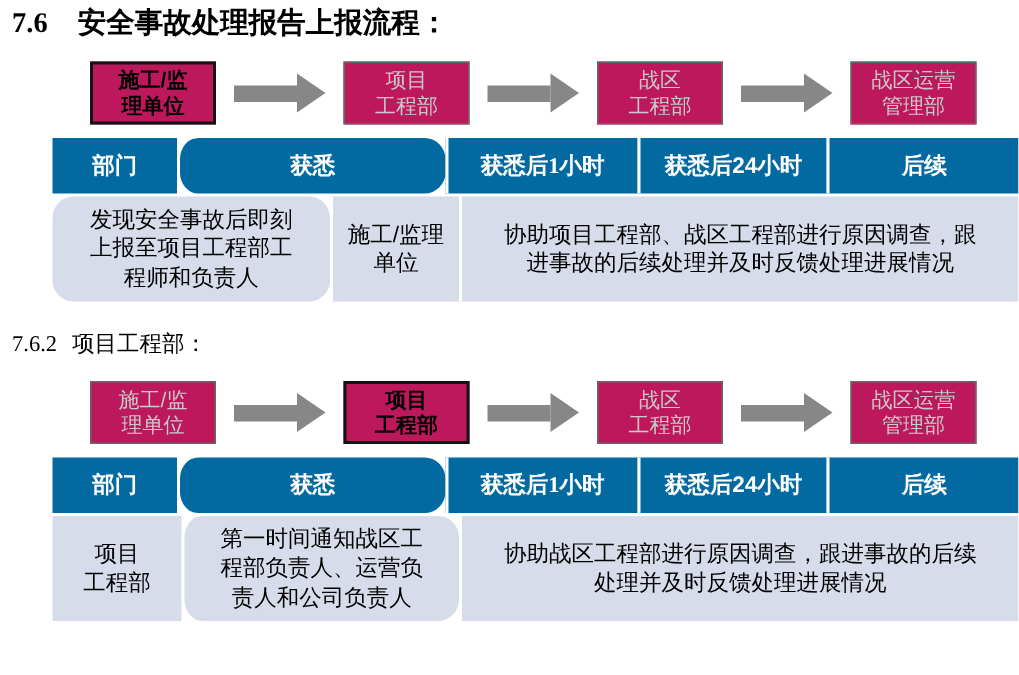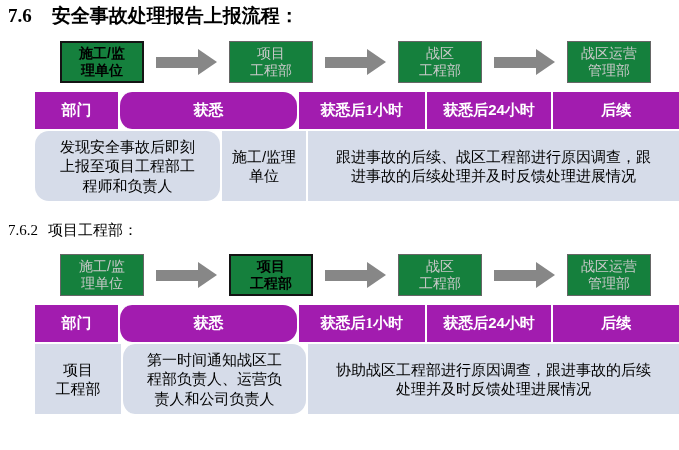--- a/index.html
+++ b/index.html
@@ -27,38 +27,38 @@
 
   
   .flow{
     display:flex;align-items:center;column-gap:12px;
     margin-left:52px;margin-top:15px;
   }
   .fbox{
     width:84px;min-height:42px;box-sizing:border-box;
     display:flex;align-items:center;justify-content:center;
     text-align:center;white-space:pre-line;
-    font-size:14px;line-height:1.25;background:#15803d;
+    font-size:14px;line-height:1.25;background:#be185d;
   }
   .fbox[data-active="false"]{border:1px solid #666;color:#c9c9c9;}
   .fbox[data-active="true"]{border:2px solid #141414;color:#000;font-weight:bold;}
   .arrow{display:flex;align-items:center;}
   .arrow .shaft{width:42px;height:11px;background:#878787;}
   .arrow .head{
     width:0;height:0;
     border-top:13px solid transparent;
     border-bottom:13px solid transparent;
     border-left:19px solid #878787;
   }
 
   
   .tbl{margin-left:27px;width:644px;margin-top:9px;font-size:15px;}
   .trow{display:flex;}
   .th{
-    background:#a21caf;color:#fff;font-weight:bold;
+    background:#0369a1;color:#fff;font-weight:bold;
     height:37px;box-sizing:border-box;
     display:flex;align-items:center;justify-content:center;text-align:center;
   }
   .td{
     background:#d6dce9;color:#000;min-height:70px;box-sizing:border-box;
     display:flex;align-items:center;justify-content:center;text-align:center;
     white-space:pre-line;line-height:1.3;padding:5px 4px;
   }
   .trow .th + .th, .trow .td + .td{border-left:2px solid #fff;}
   .tbody-row{margin-top:2px;}
@@ -110,21 +110,21 @@
       <div class="th c3">获悉后1小时</div>
       <div class="th c4">获悉后24小时</div>
       <div class="th c5">后续</div>
     </div>
     <div class="trow tbody-row">
       <div class="td c2">发现安全事故后即刻
 上报至项目工程部工
 程师和负责人</div>
       <div class="td c1">施工/监理
 单位</div>
-      <div class="td cm">跟进事故的后续、战区工程部进行原因调查，跟
+      <div class="td cm">协助项目工程部、战区工程部进行原因调查，跟
 进事故的后续处理并及时反馈处理进展情况</div>
     </div>
   </div>
 
   <div class="sec-label sec2-label">
     <span class="num">7.6.2</span>
     <span>项目工程部：</span>
   </div>
 
   <div class="flow">

